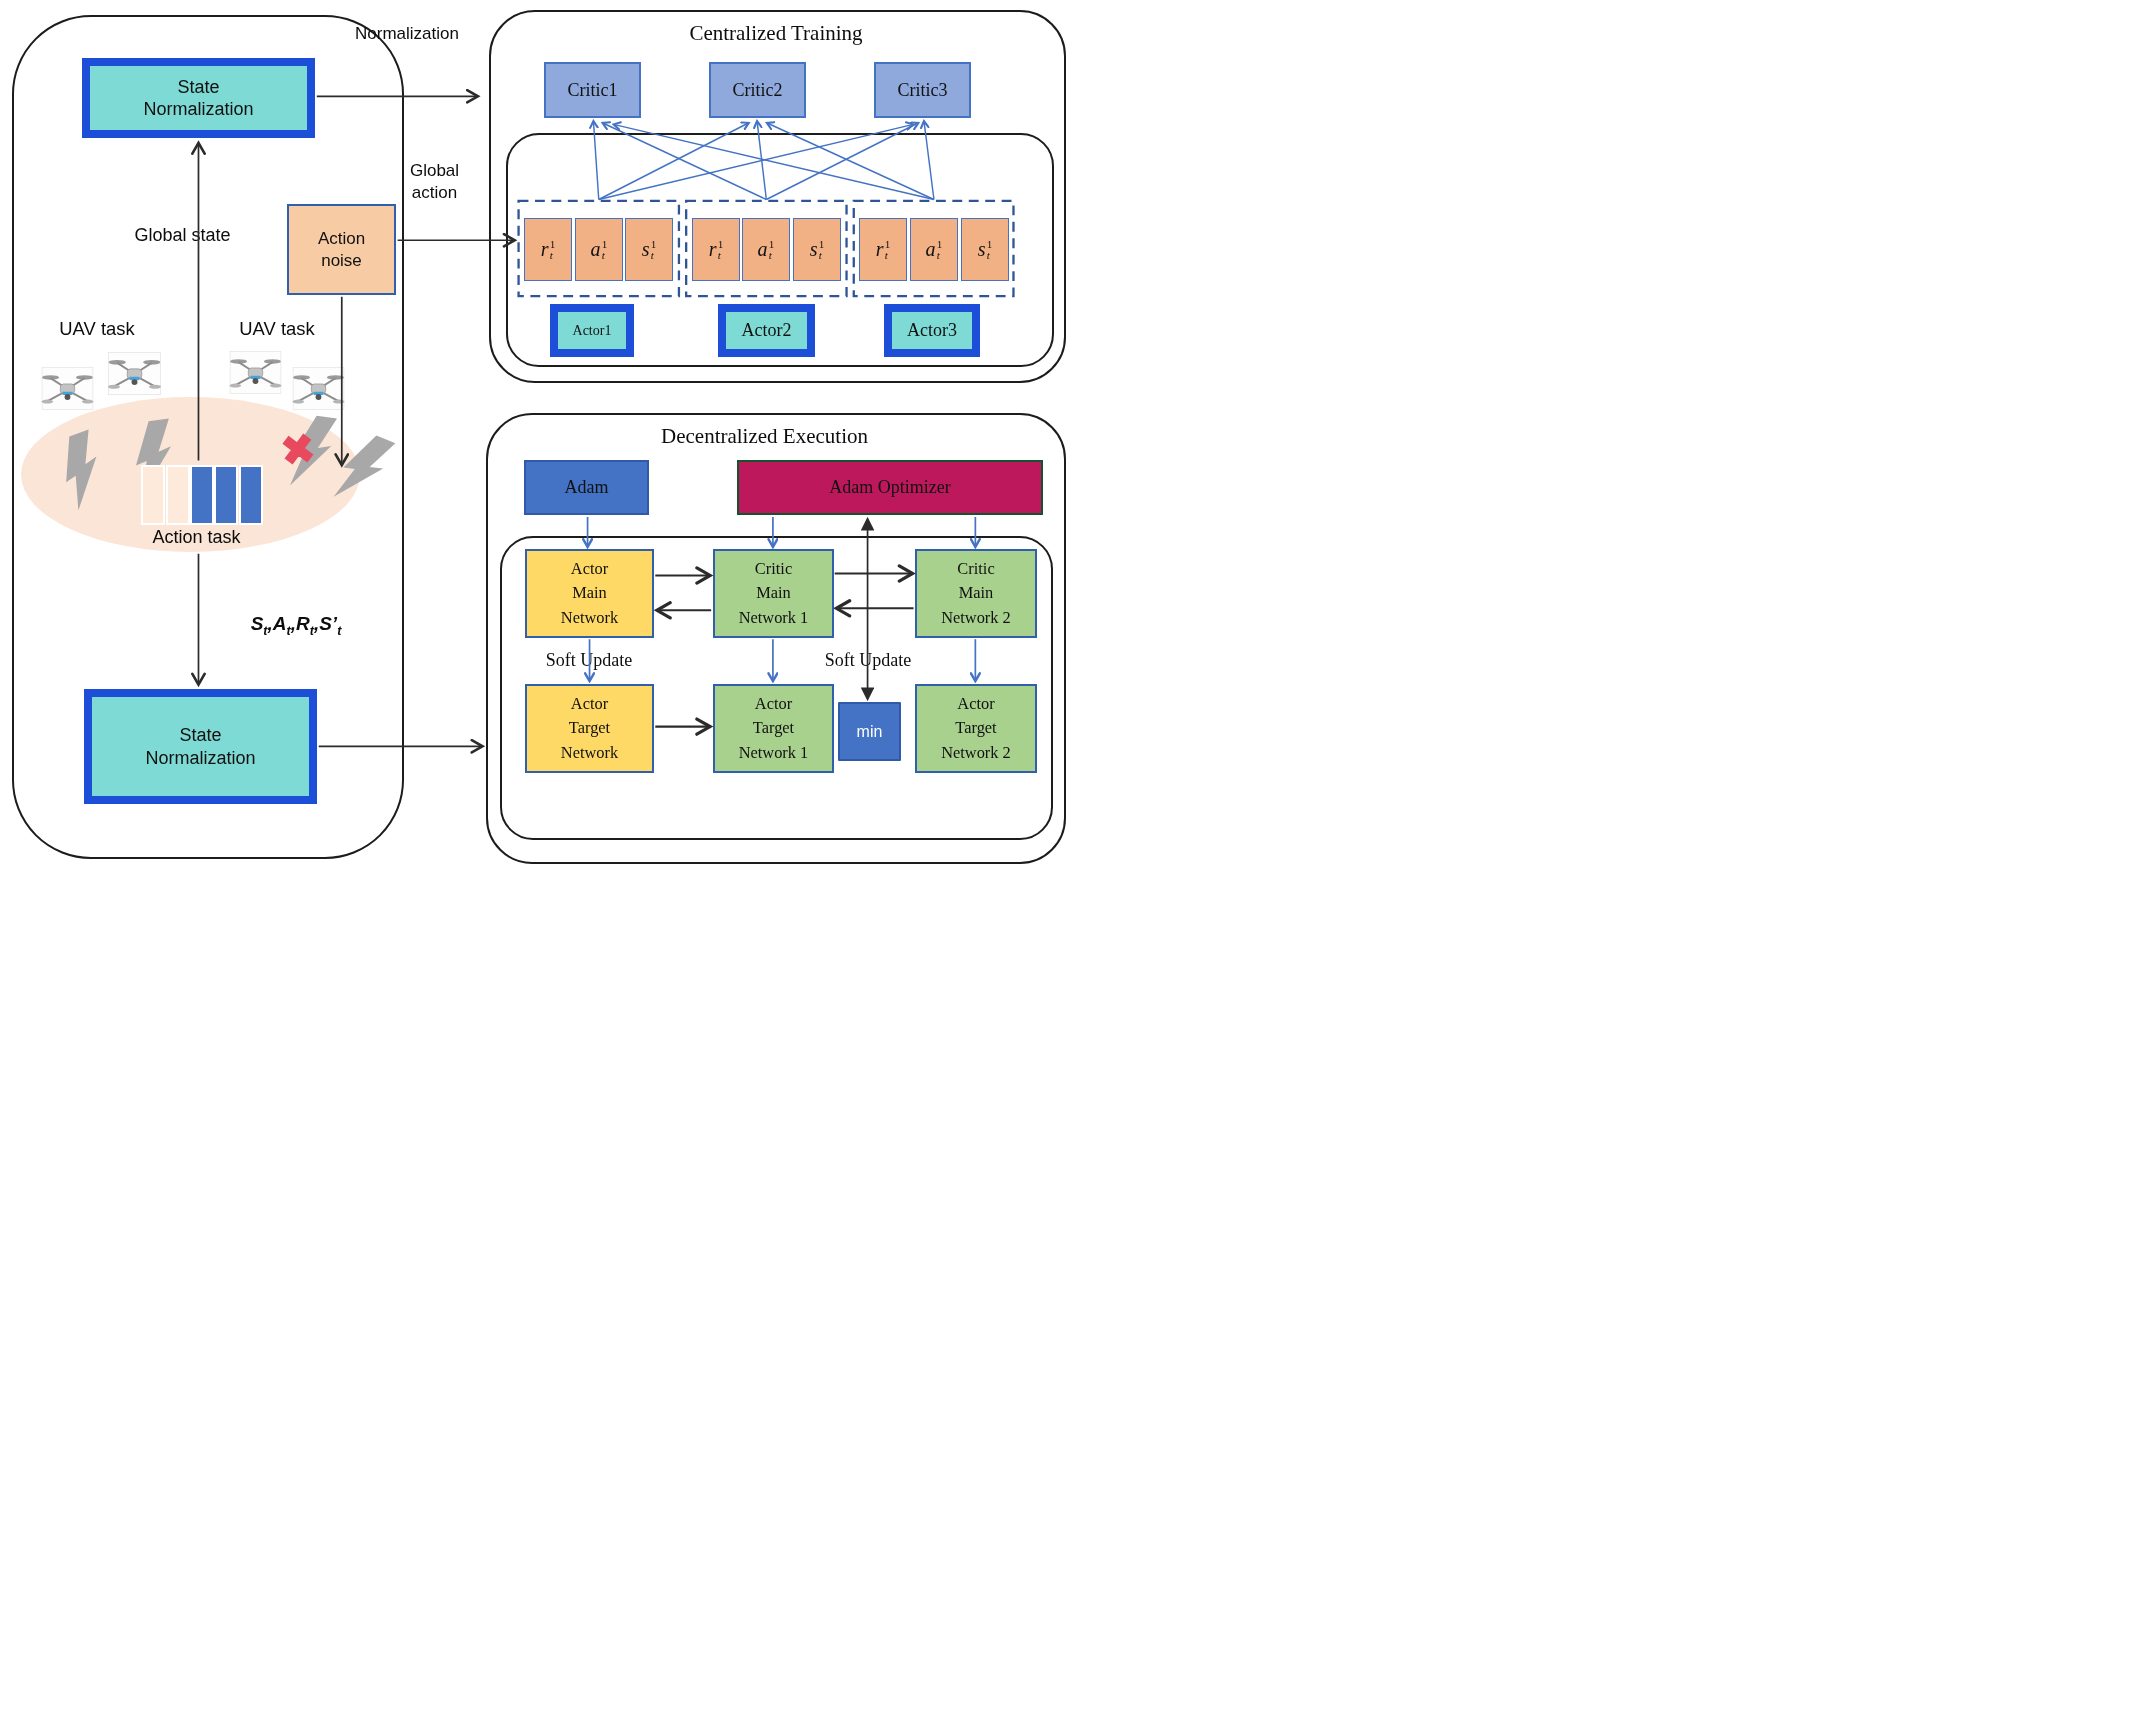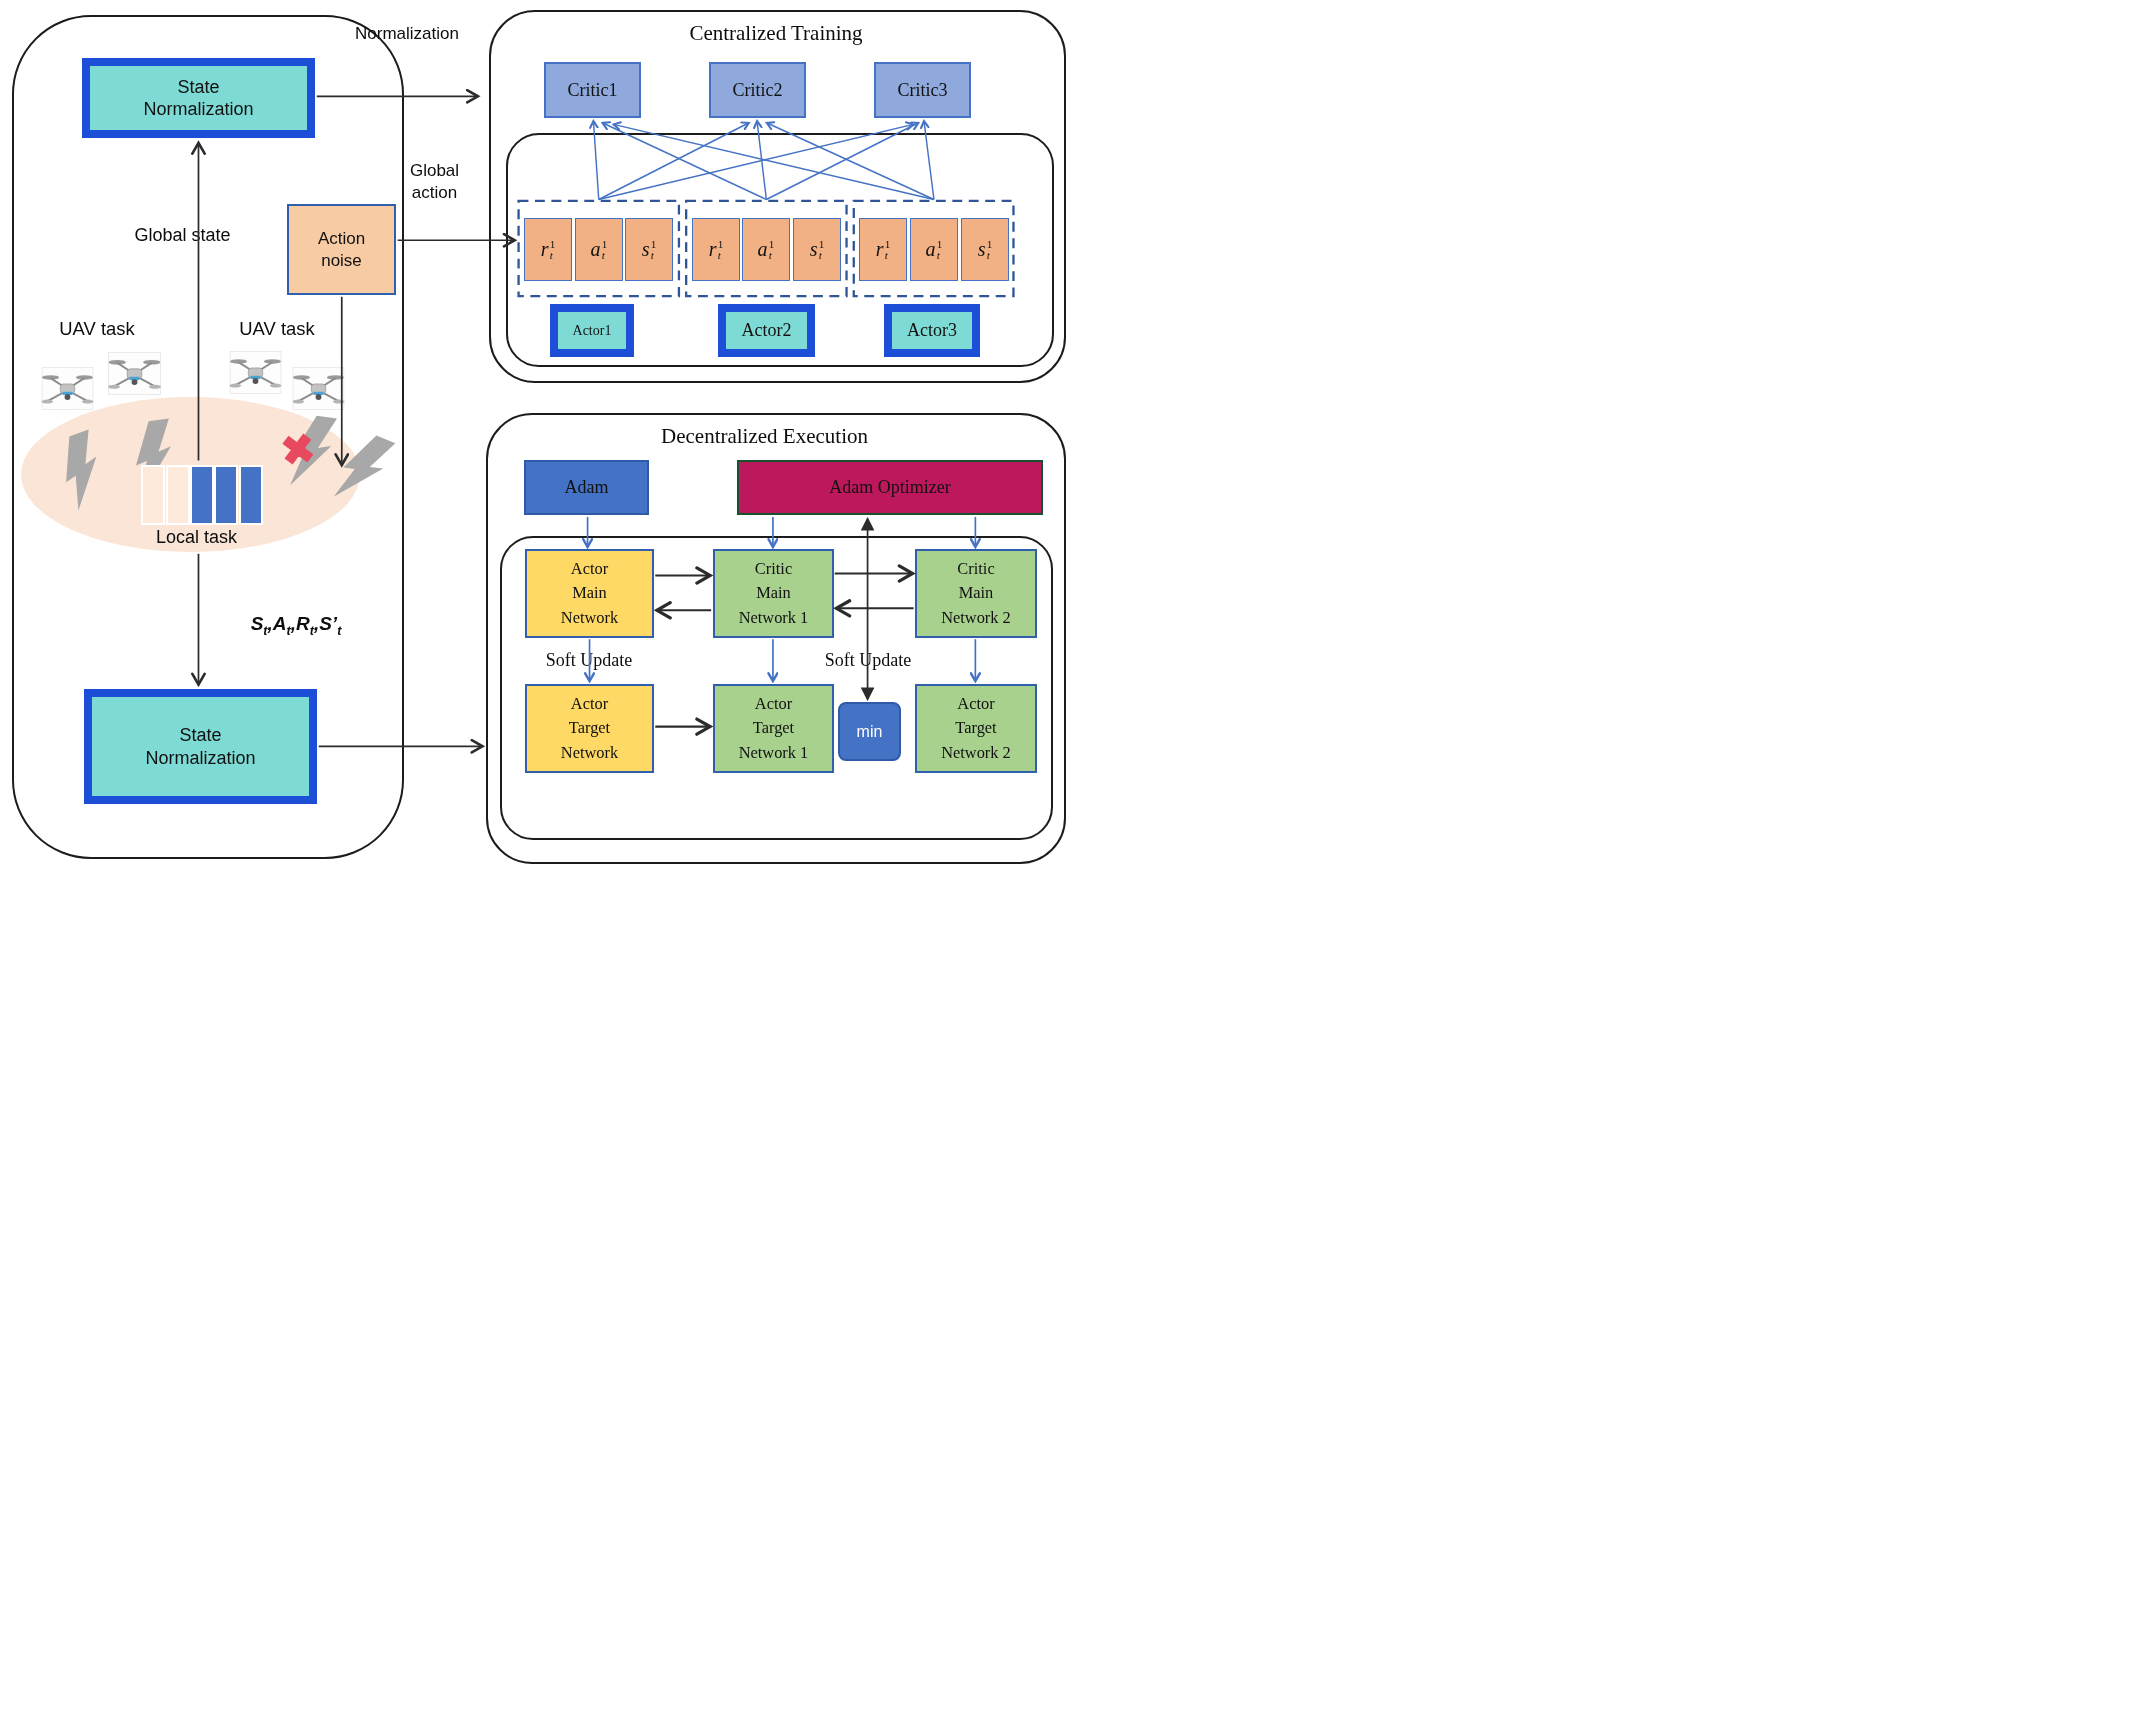--- a/index.html
+++ b/index.html
@@ -26,21 +26,21 @@
   .cellmath .v{font-style:italic;font-size:20px;}
   .ss{display:inline-flex;flex-direction:column;margin-left:1.3px;line-height:0.9;
       font-size:11.2px;text-align:left;}
   .ss .sup{font-style:normal;}
   .ss .sub{font-style:italic;}
   svg.overlay{position:absolute;left:0;top:0;pointer-events:none;}
   .ellipse{position:absolute;border-radius:50%;background:#fbe5d6;}
   .taskcell{position:absolute;box-sizing:border-box;border:2px solid #ffffff;}
   .bolt{position:absolute;}
   .redx{position:absolute;color:#e8495f;font-weight:bold;transform:rotate(-8deg);}
-  .minbox{position:absolute;background:#4472c4;border:2px solid #2e5aa8;border-radius:8px;
+  .minbox{position:absolute;background:#4472c4;border:2px solid #2e5aa8;border-radius:1px;
           display:flex;align-items:center;justify-content:center;color:#fff;}
   .transition{font-style:italic;font-weight:bold;font-size:19px;}
   .transition sub{font-size:12.5px;}
 </style>
 </head>
 <body>
 
 <div id="page">
 
   <div class="panel" style="left:12px;top:14.5px;width:388px;height:840px;border-radius:79px;"></div>
@@ -87,21 +87,21 @@
     </svg>
 
   <div class="redx" style="left:281px;top:426px;font-size:41px;">✖</div>
 
   <div class="taskcell" style="left:141px;top:465px;width:24px;height:60px;background:#fdeadb;"></div>
   <div class="taskcell" style="left:166px;top:465px;width:24px;height:60px;background:#fdeadb;"></div>
   <div class="taskcell" style="left:190px;top:465px;width:24px;height:60px;background:#4472c4;"></div>
   <div class="taskcell" style="left:214px;top:465px;width:24px;height:60px;background:#4472c4;"></div>
   <div class="taskcell" style="left:239px;top:465px;width:24px;height:60px;background:#4472c4;"></div>
 
-  <div class="lbl sans" style="left:131px;top:527px;width:131px;font-size:18px;">Local task</div>
+  <div class="lbl sans" style="left:131px;top:527px;width:131px;font-size:18px;">Action task</div>
 
   <svg class="bolt" style="left:41px;top:367px;" width="53" height="43" viewBox="0 0 80 66">
     <rect x="1" y="1" width="78" height="64" fill="#fdfdfd" stroke="#e0e0e0"></rect>
     <ellipse cx="14" cy="16" rx="13" ry="3.5" fill="#9a9a9a"></ellipse>
       <ellipse cx="66" cy="16" rx="13" ry="3.5" fill="#9a9a9a"></ellipse>
     <line x1="14" y1="17" x2="34" y2="30" stroke="#8c8c8c" stroke-width="3"></line>
     <line x1="66" y1="17" x2="46" y2="30" stroke="#8c8c8c" stroke-width="3"></line>
     <line x1="10" y1="52" x2="32" y2="40" stroke="#8c8c8c" stroke-width="3"></line>
     <line x1="70" y1="52" x2="48" y2="40" stroke="#8c8c8c" stroke-width="3"></line>
     <ellipse cx="9" cy="53" rx="9" ry="3" fill="#b5b5b5"></ellipse>

